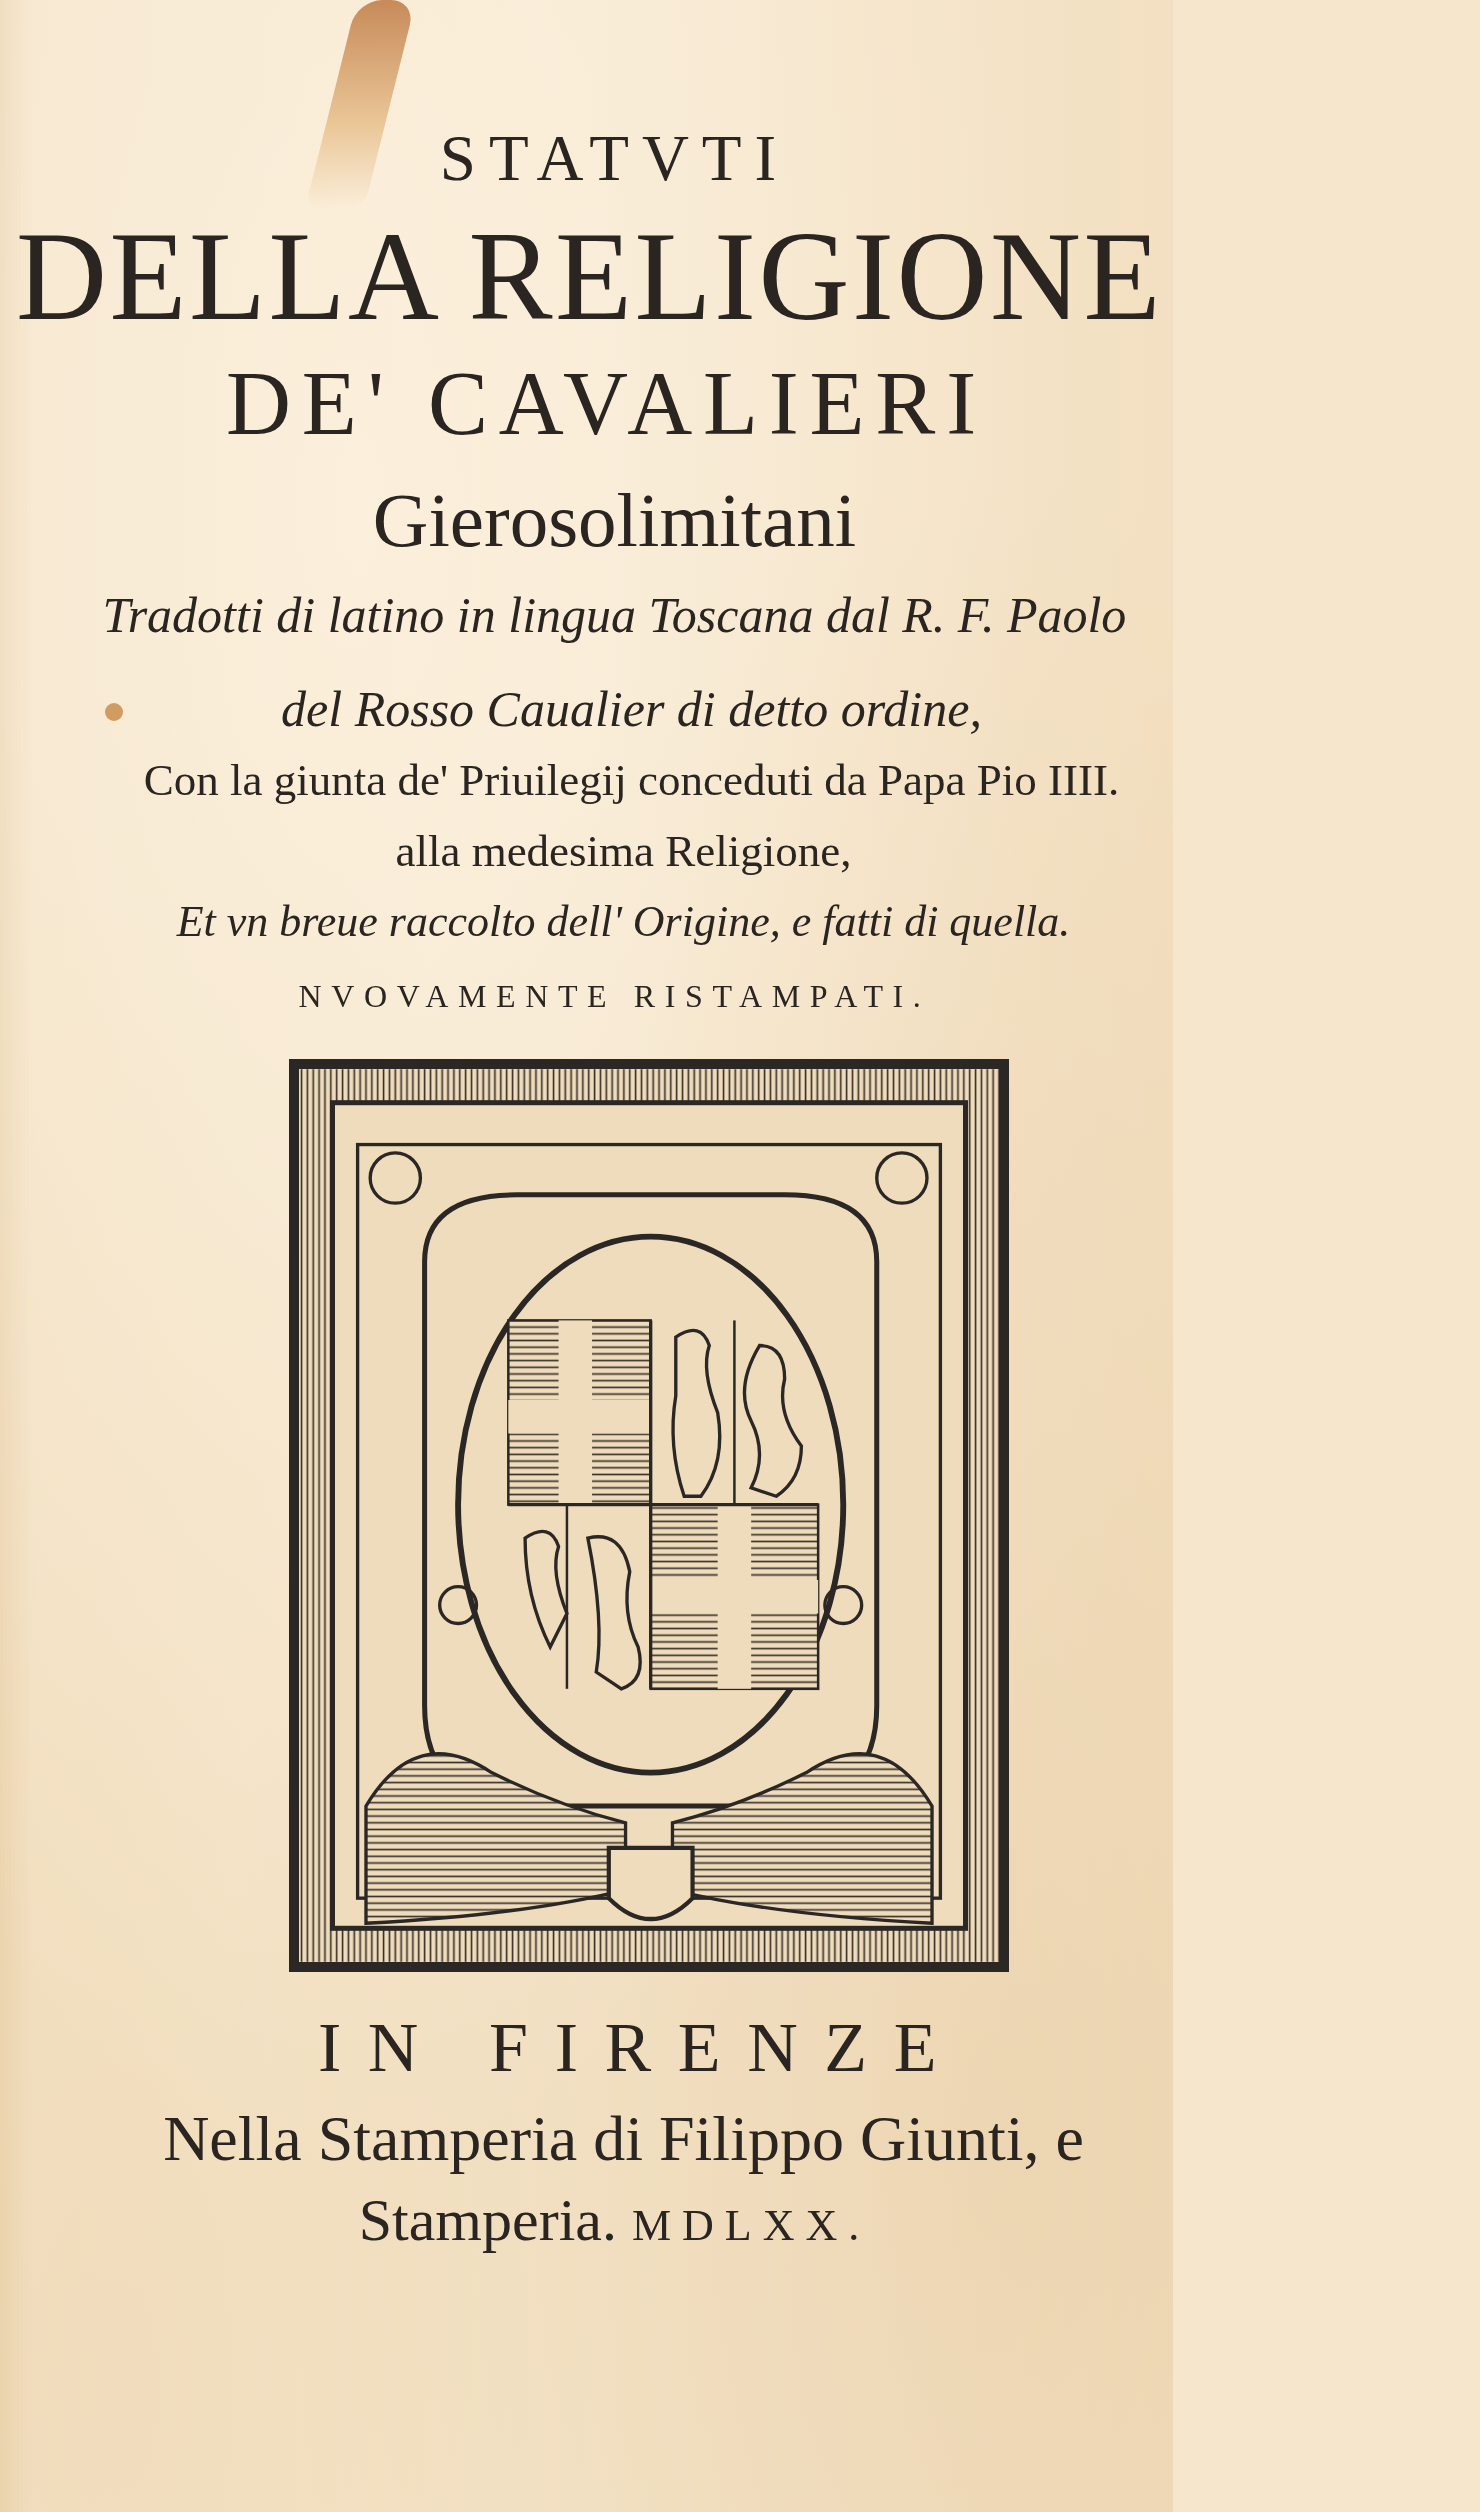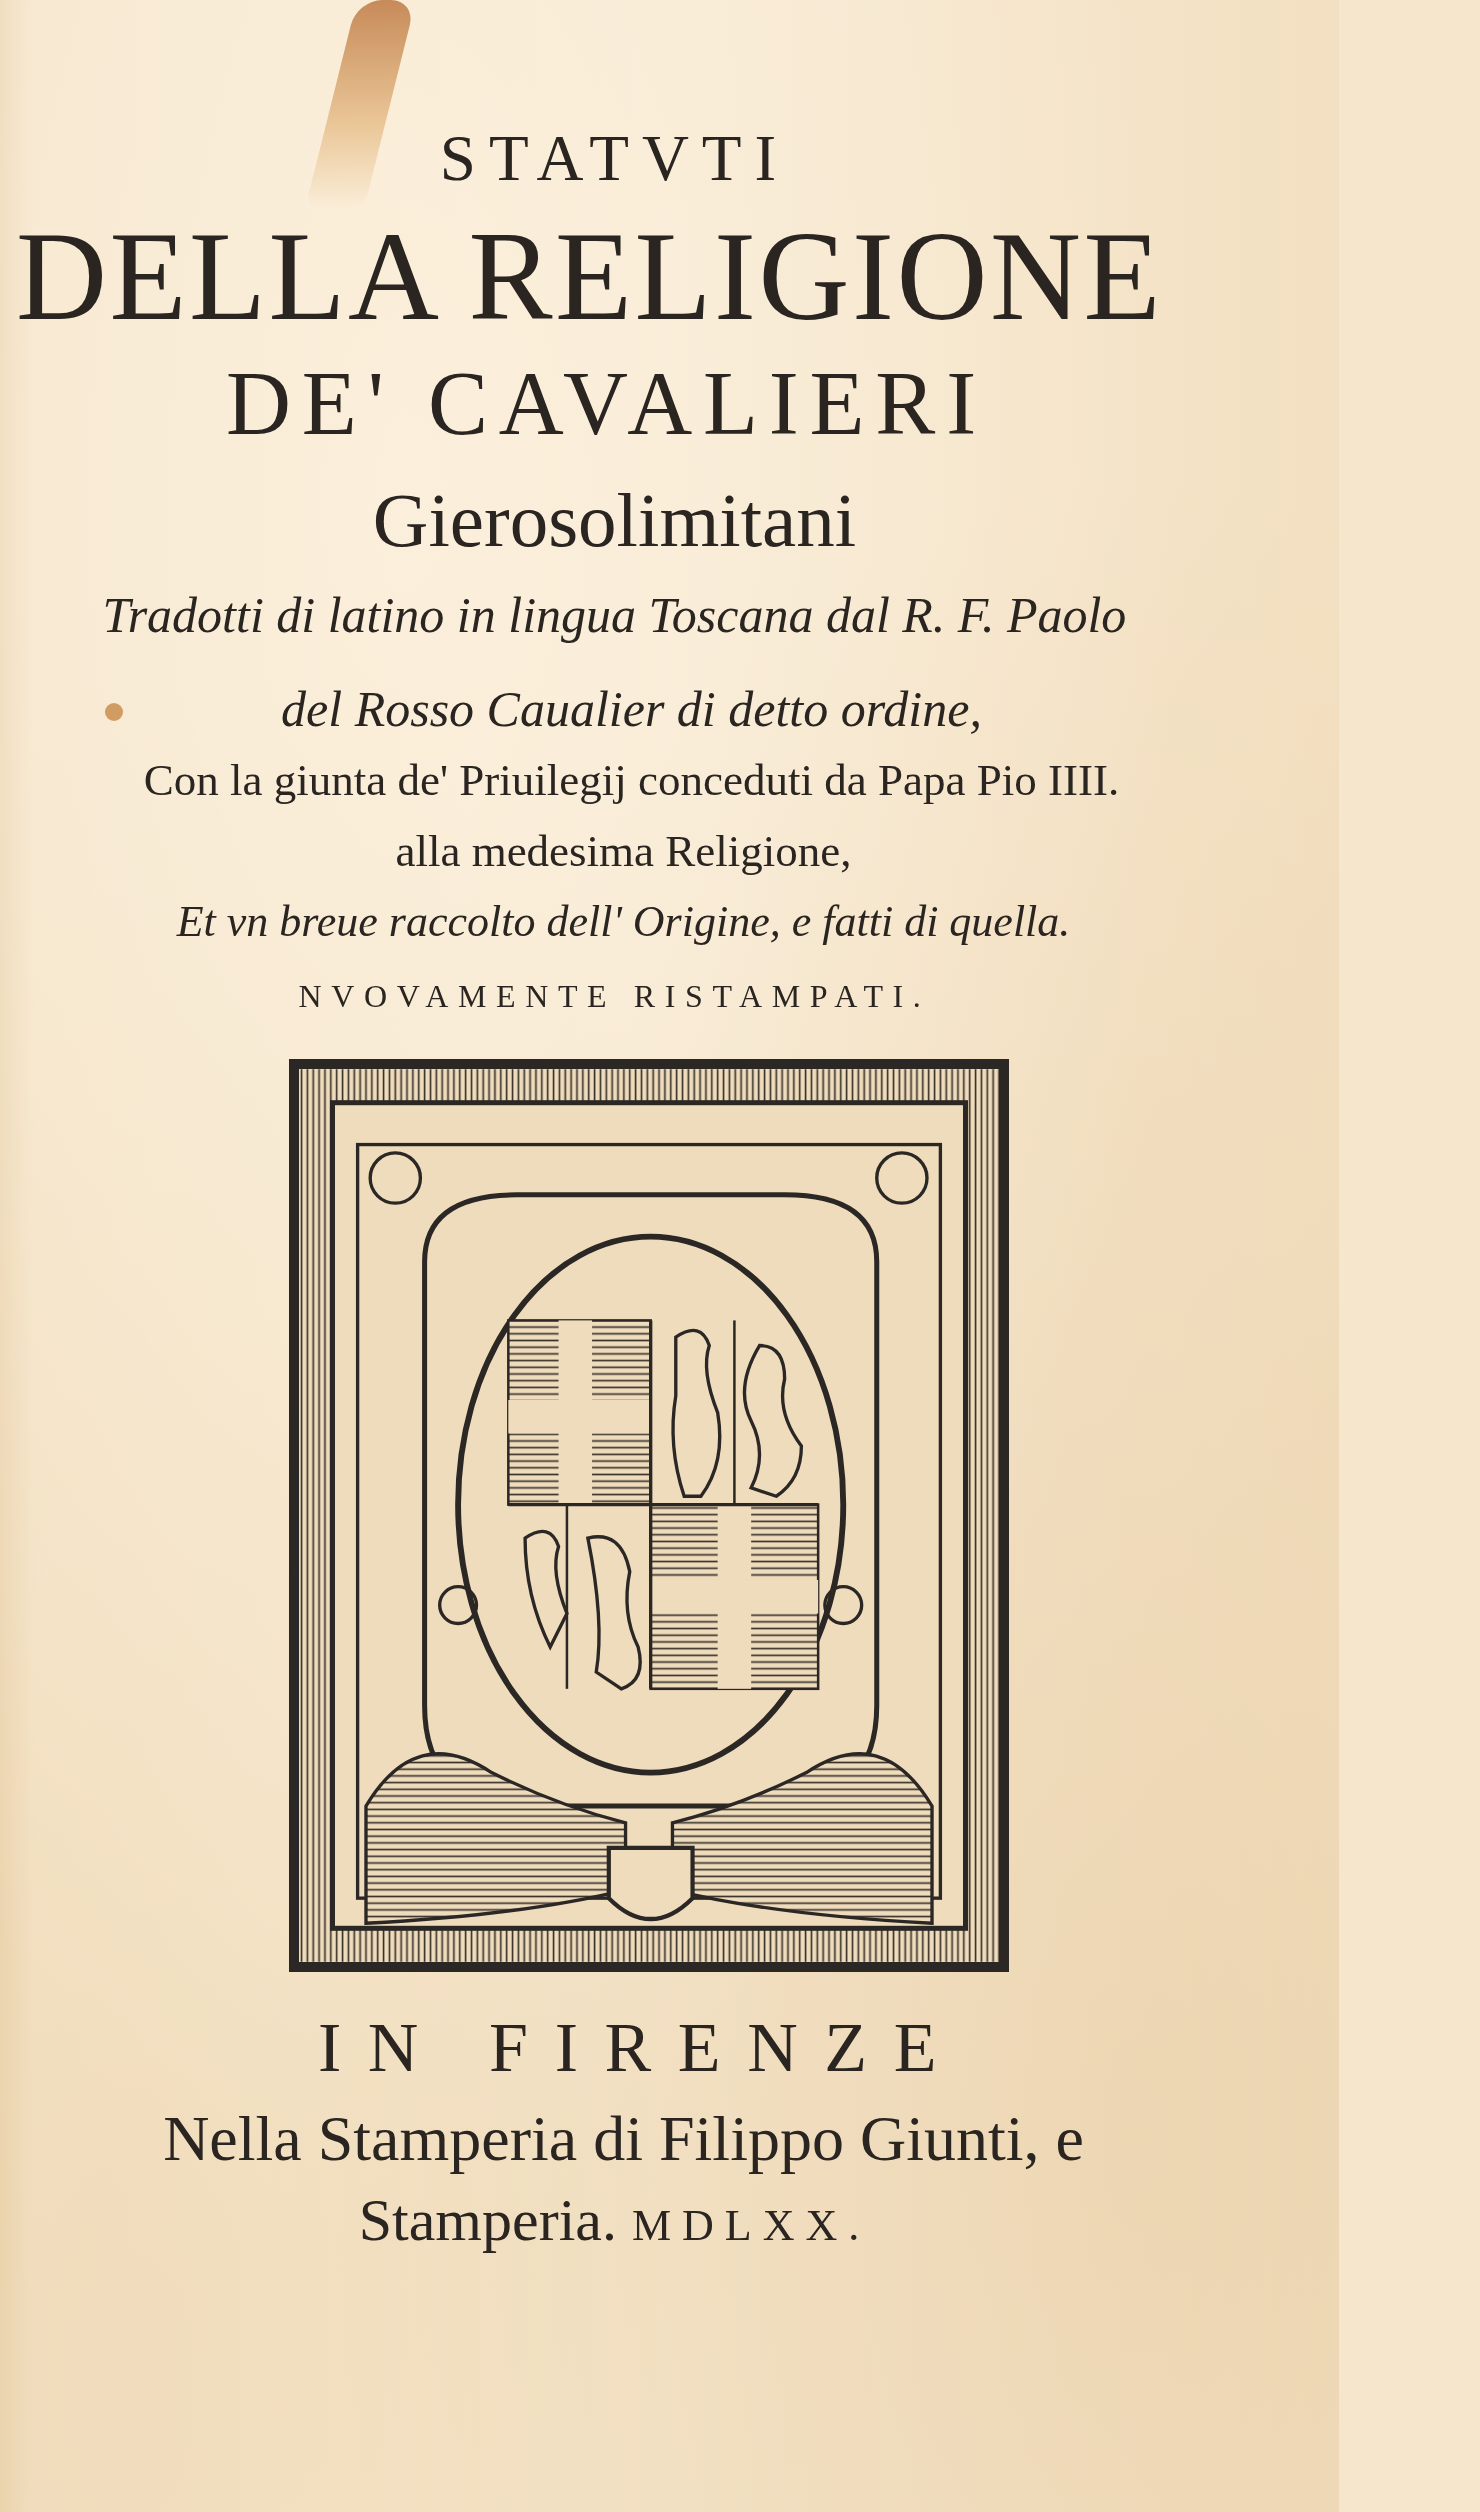--- a/index.html
+++ b/index.html
@@ -3,21 +3,21 @@
 <meta charset="utf-8">
 <style>
   html, body { margin: 0; padding: 0; }
   body {
     width: 1481px; height: 2512px; overflow: hidden;
     background: #f6e6cc;
     font-family: "Liberation Serif", "DejaVu Serif", serif;
     color: #2a2520;
   }
   .page {
-    position: relative; width: 1339px; height: 2512px;
+    position: relative; width: 1173px; height: 2512px;
     background:
       radial-gradient(ellipse at 30% 20%, rgba(255,246,230,0.55), rgba(0,0,0,0) 60%),
       radial-gradient(ellipse at 85% 85%, rgba(222,190,140,0.35), rgba(0,0,0,0) 55%),
       radial-gradient(ellipse at 10% 95%, rgba(230,200,150,0.3), rgba(0,0,0,0) 50%),
       linear-gradient(90deg, #ecd7b5 0px, #f5e5cb 33px, #f7e9d2 50%, #f3e0c2 100%);
   }
   .stain {
     position: absolute; left: 331px; top: 0px; width: 59px; height: 209px;
     background: linear-gradient(180deg, rgba(180,100,40,0.9), rgba(215,150,70,0.55) 60%, rgba(220,160,80,0));
     transform: skewX(-14deg); border-radius: 25px 25px 16.7px 16.7px; opacity: 0.8;

